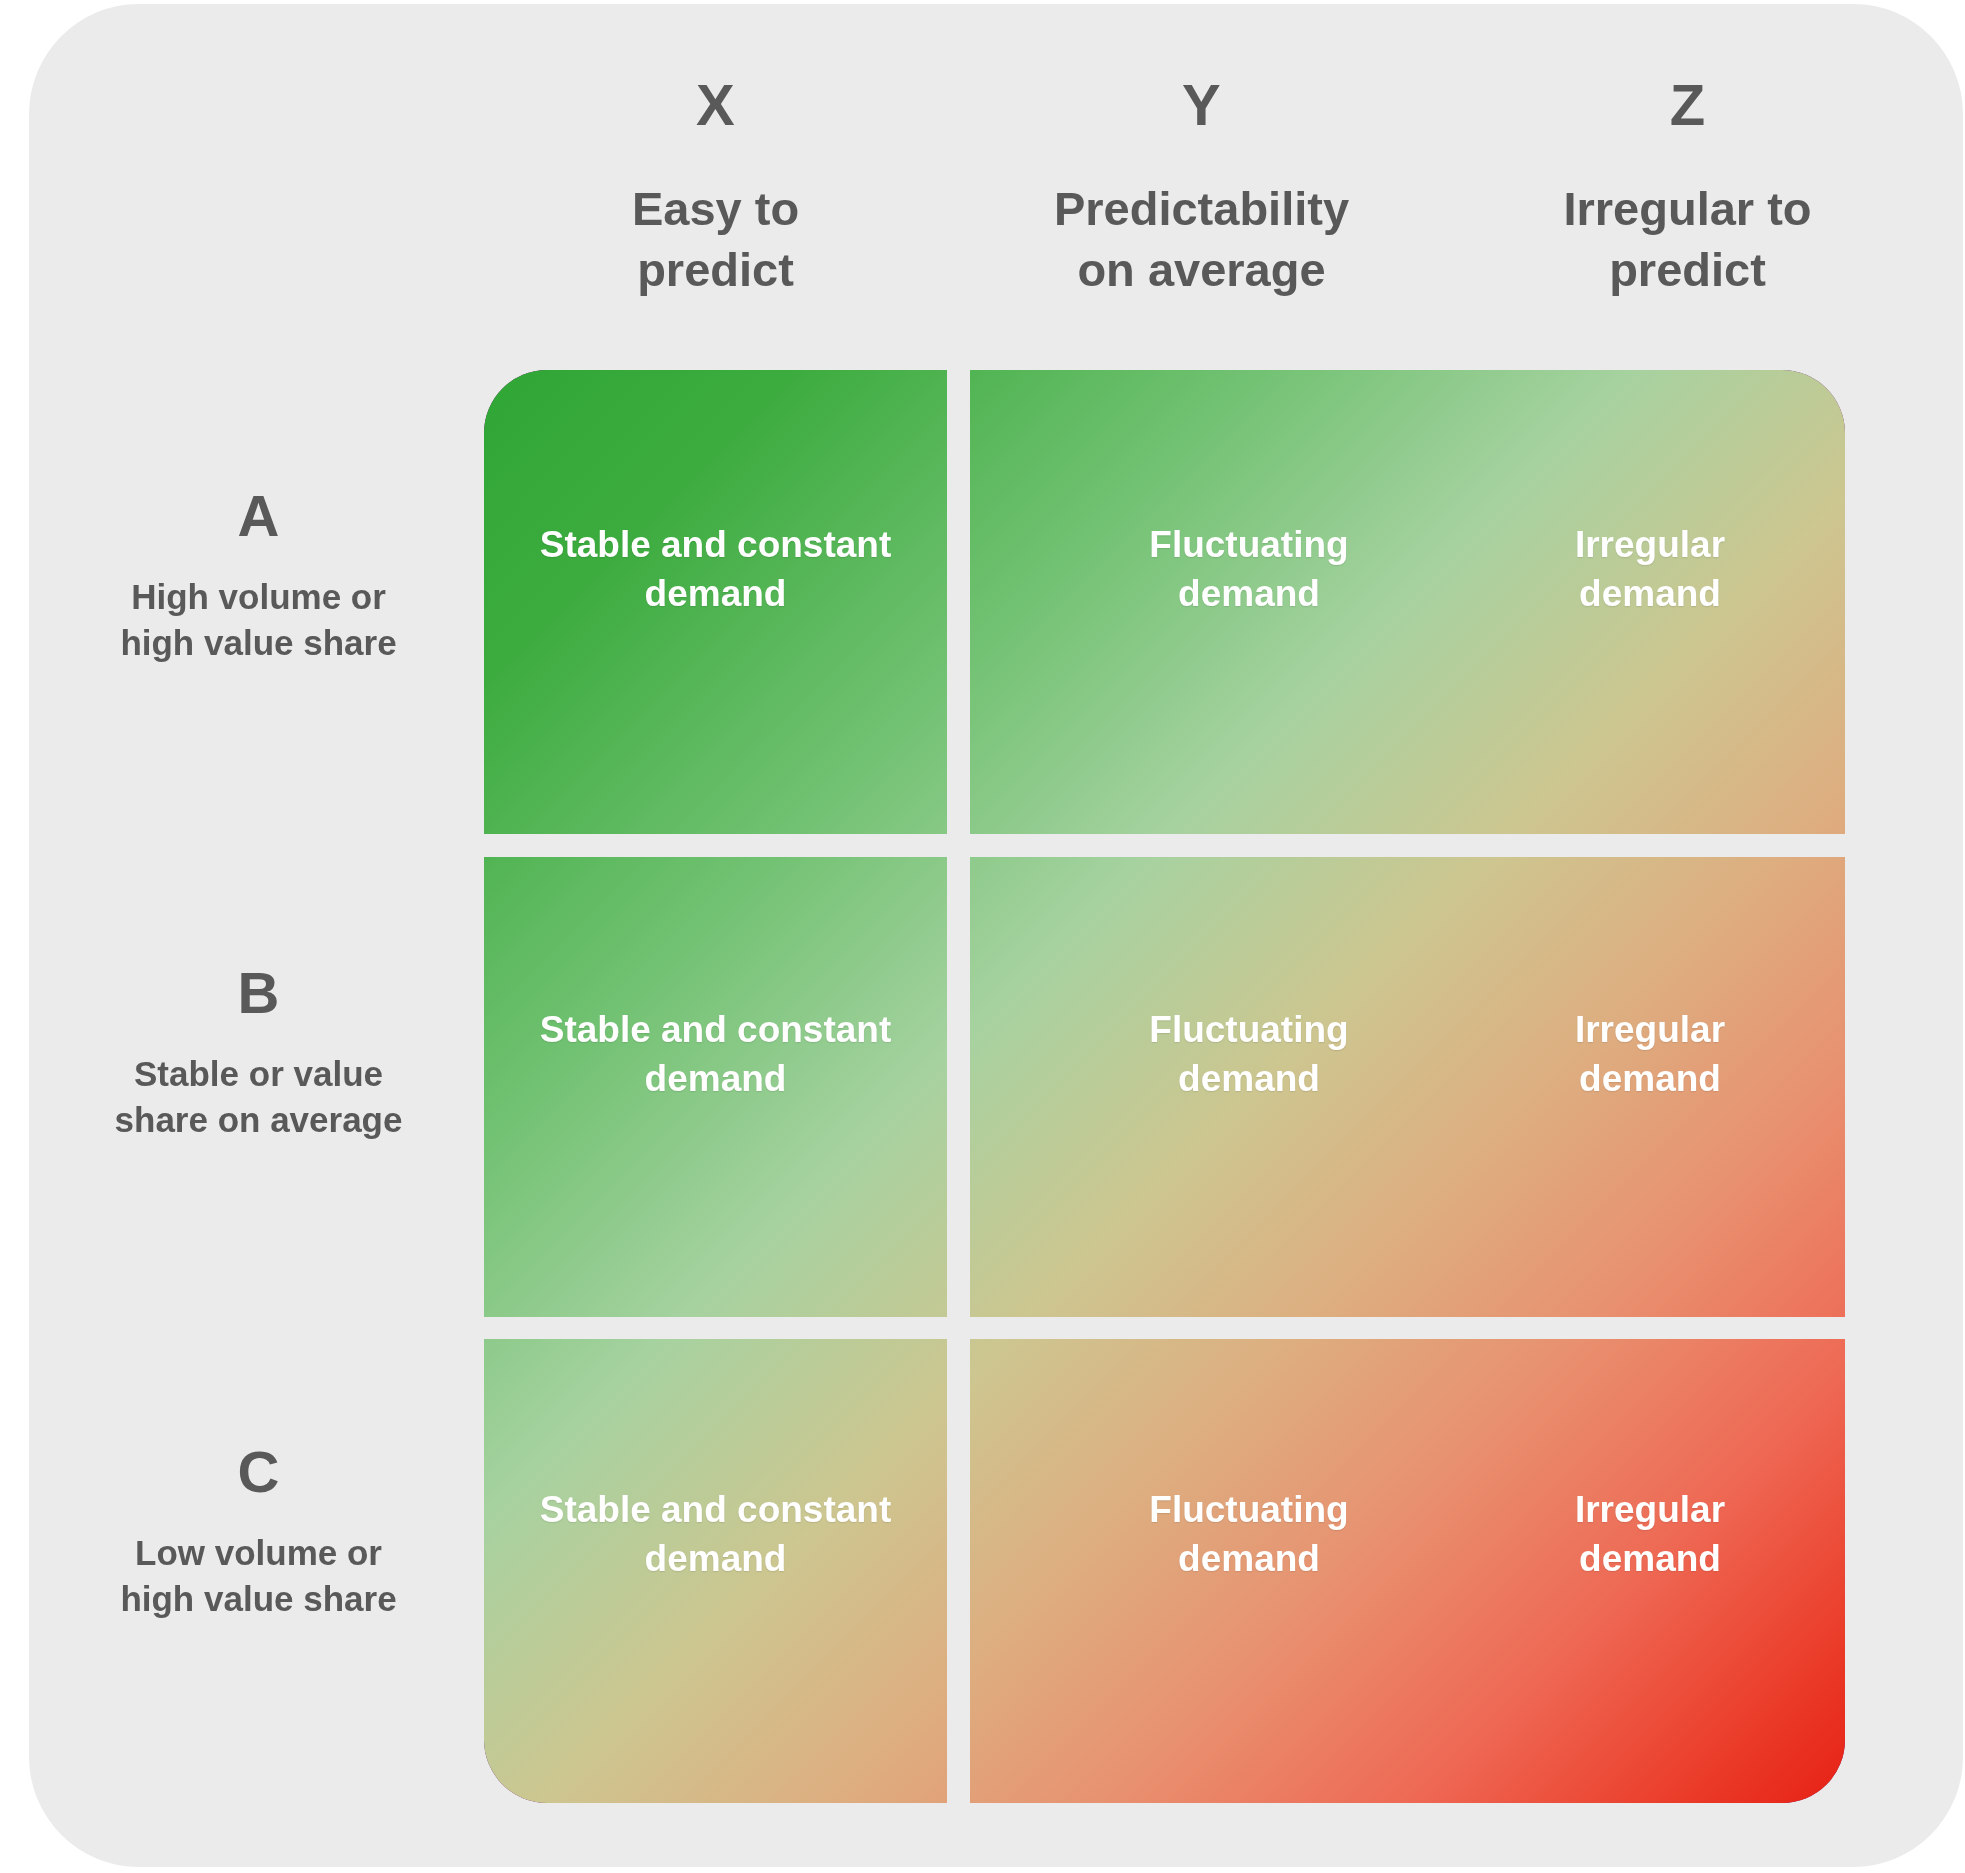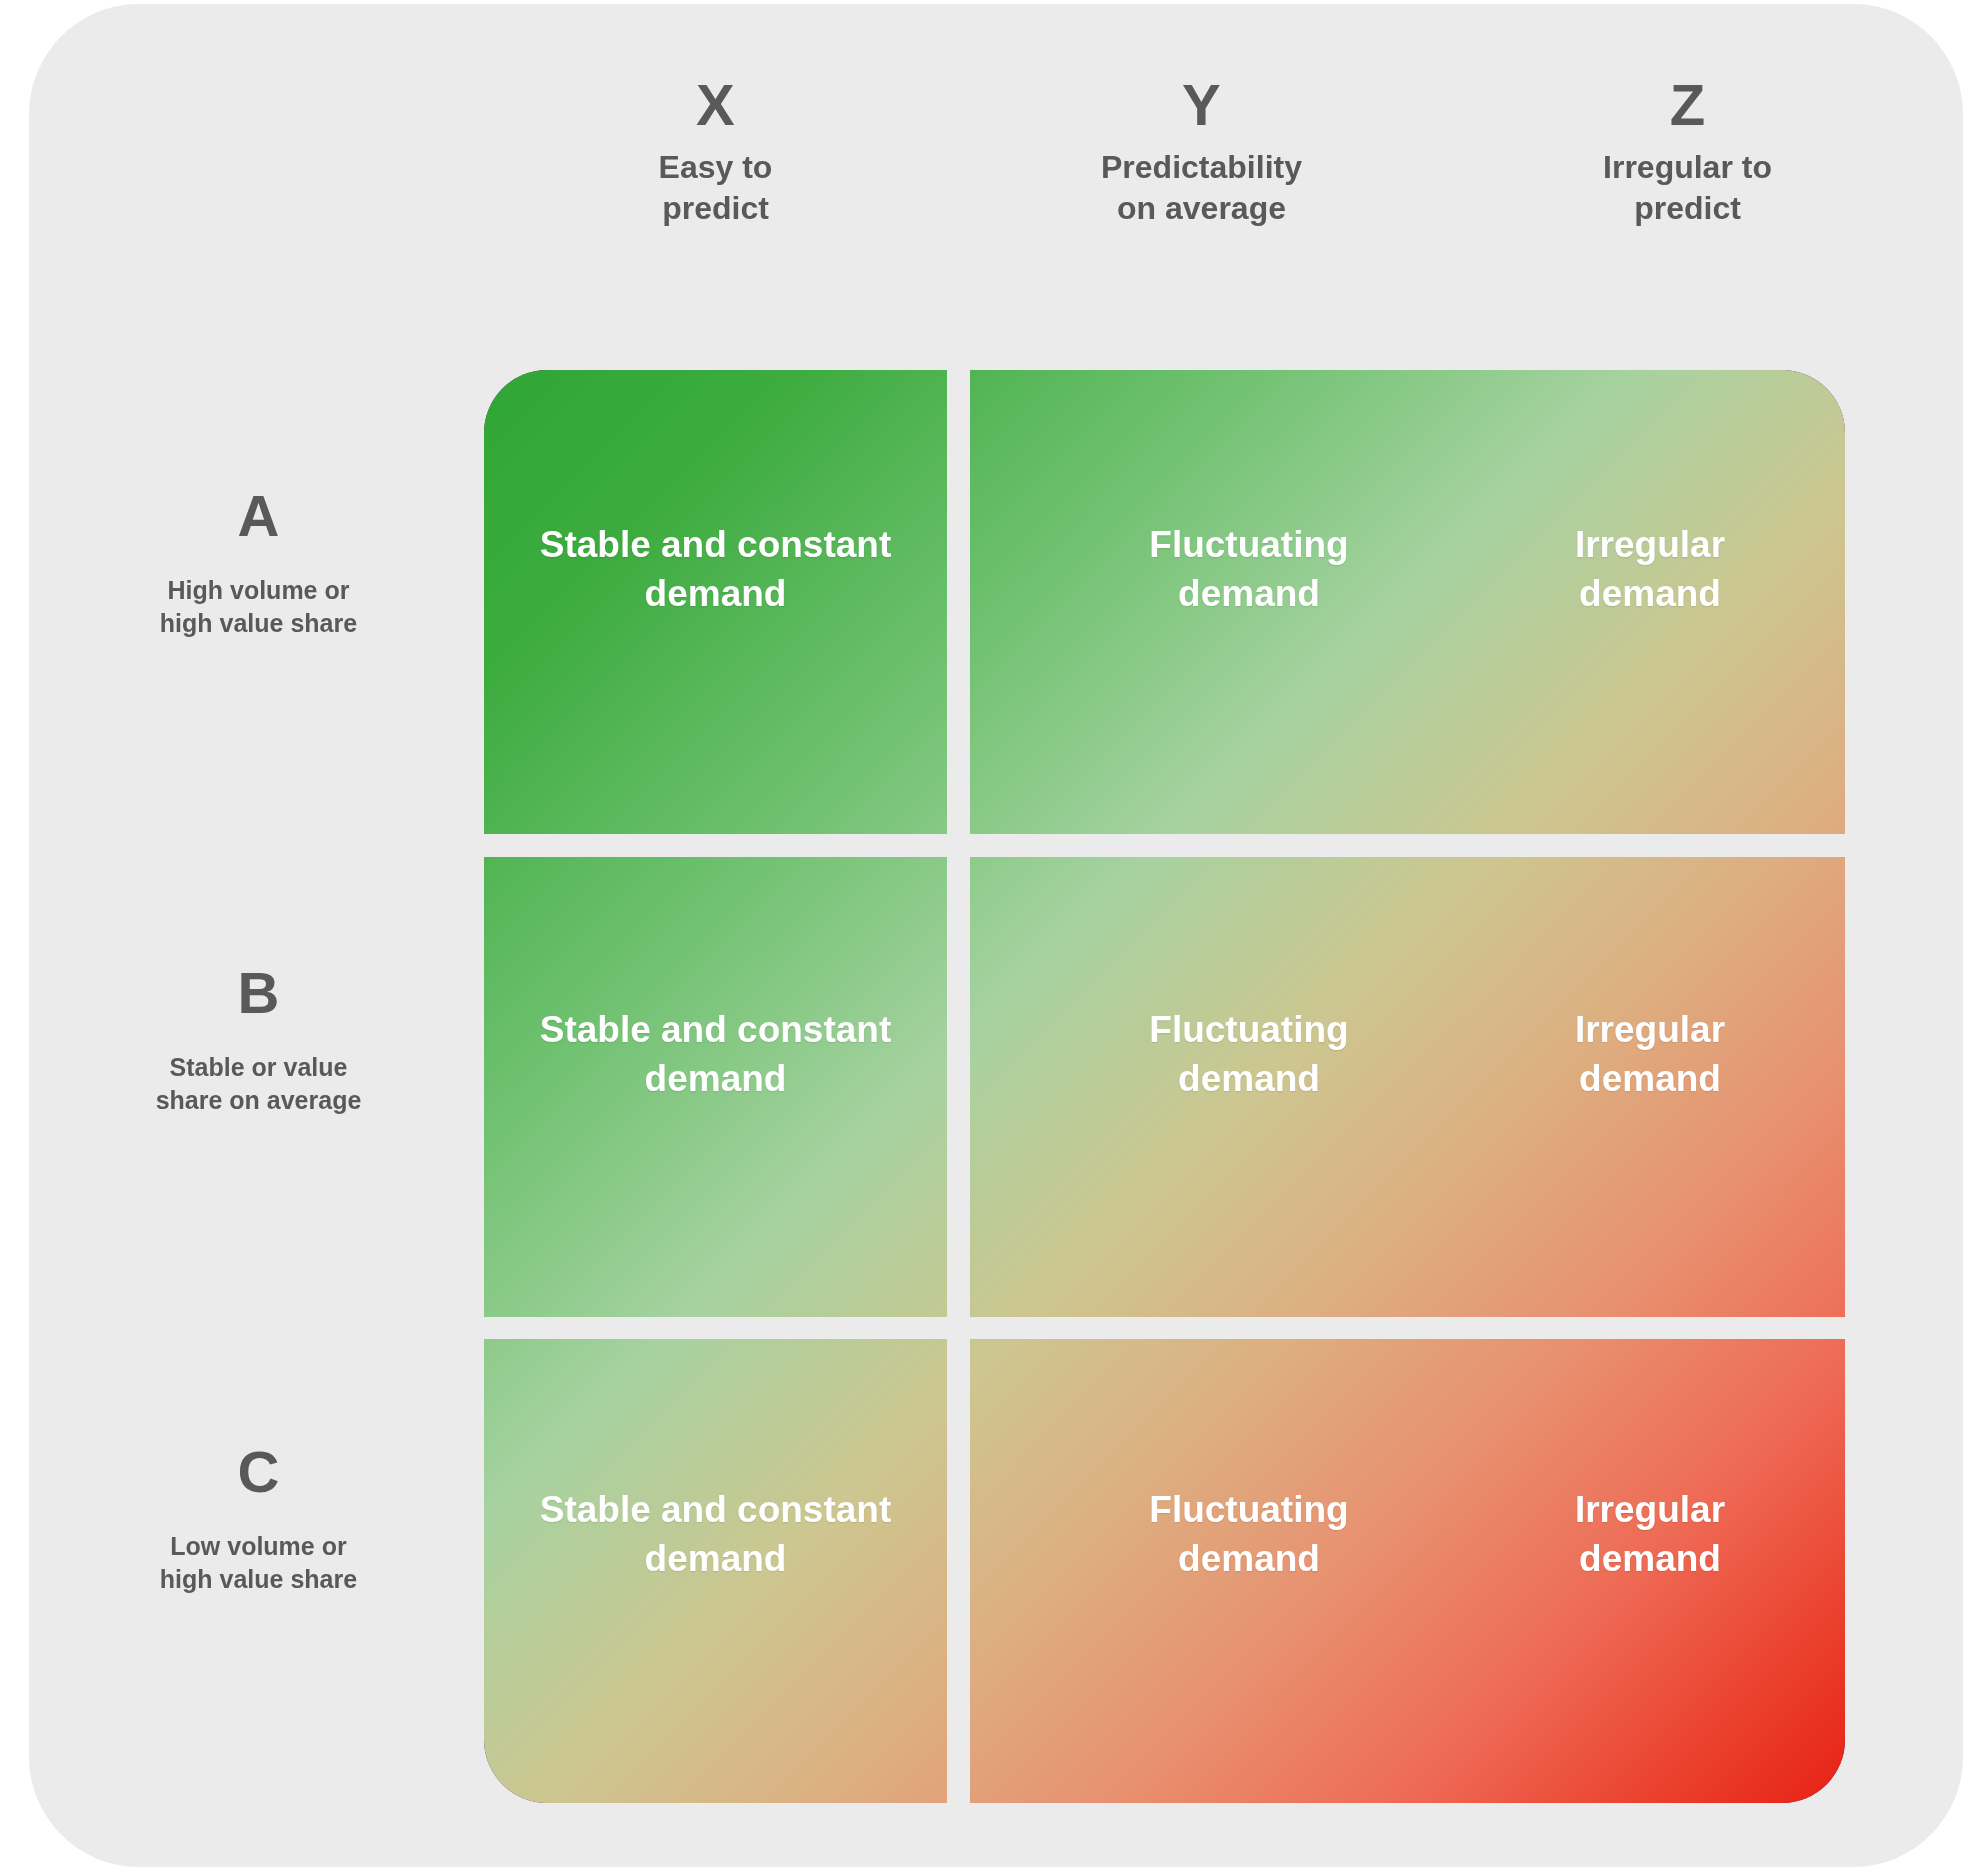--- a/index.html
+++ b/index.html
@@ -27,22 +27,22 @@
     text-align:center;
     color:#595959;
   }
   .colhead .letter{
     font-size:58px;
     font-weight:bold;
     line-height:1;
     letter-spacing:0.3px;
   }
   .colhead .sub{
-    margin-top:13px;
-    font-size:32px;
+    margin-top:44px;
+    font-size:47px;
     font-weight:bold;
     line-height:1.30;
   }
   #colhead-0{left:455px;  top:72px;}
   #colhead-1{left:941px; top:72px;}
   #colhead-2{left:1427px; top:72px;}
 
   
   .rowhead{
     position:absolute;
@@ -51,21 +51,21 @@
     text-align:center;
     color:#595959;
   }
   .rowhead .letter{
     font-size:58px;
     font-weight:bold;
     line-height:1;
   }
   .rowhead .sub{
     margin-top:29px;
-    font-size:25px;
+    font-size:35px;
     font-weight:bold;
     line-height:1.32;
   }
   #rowhead-0{top:483px;}
   #rowhead-1{top:960px;}
   #rowhead-2{top:1439px;}
 
   
   #grid{
     position:absolute;

